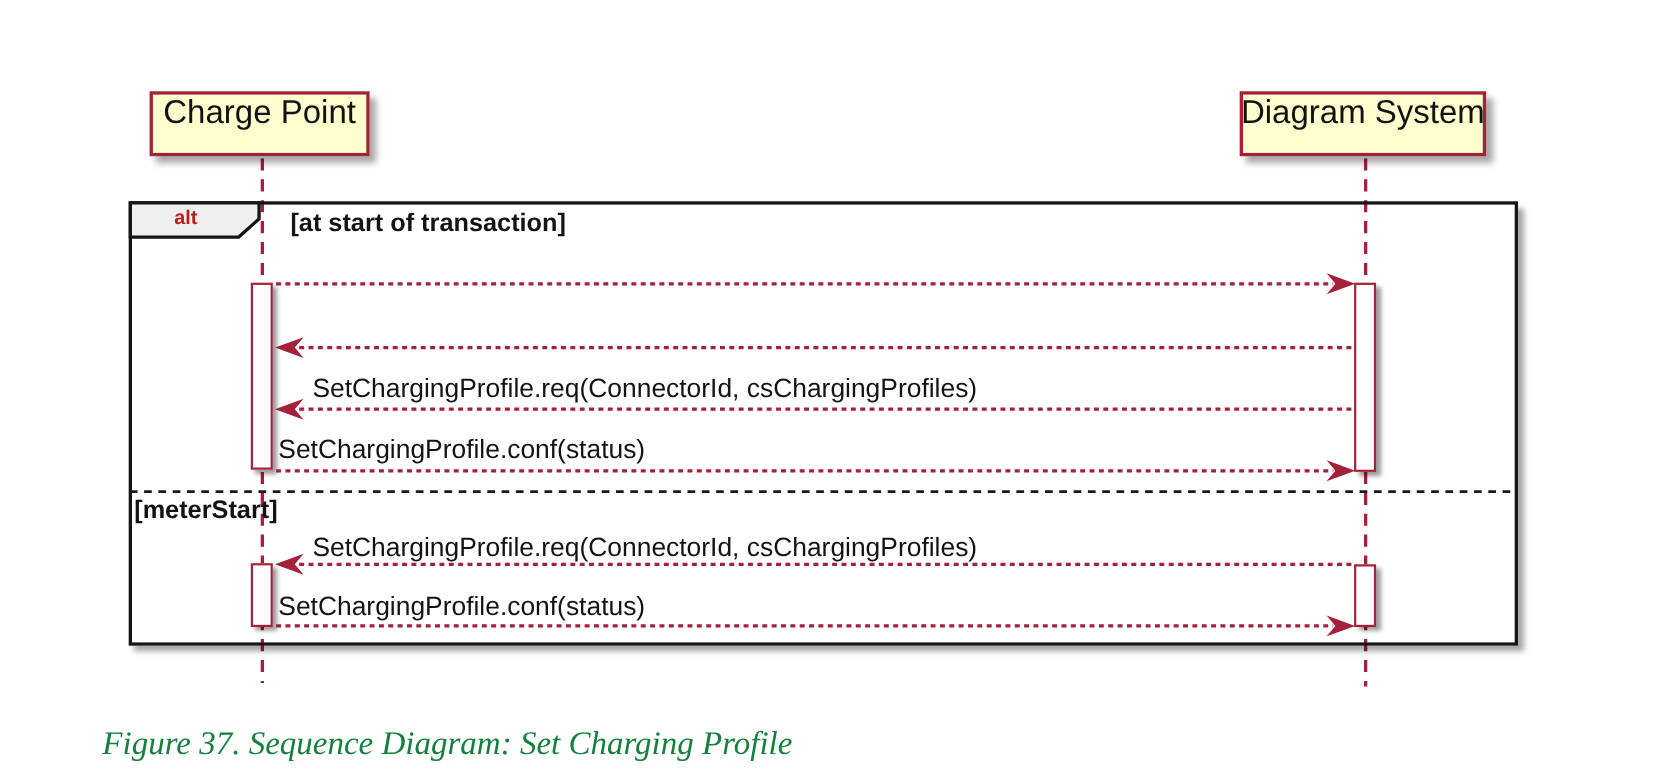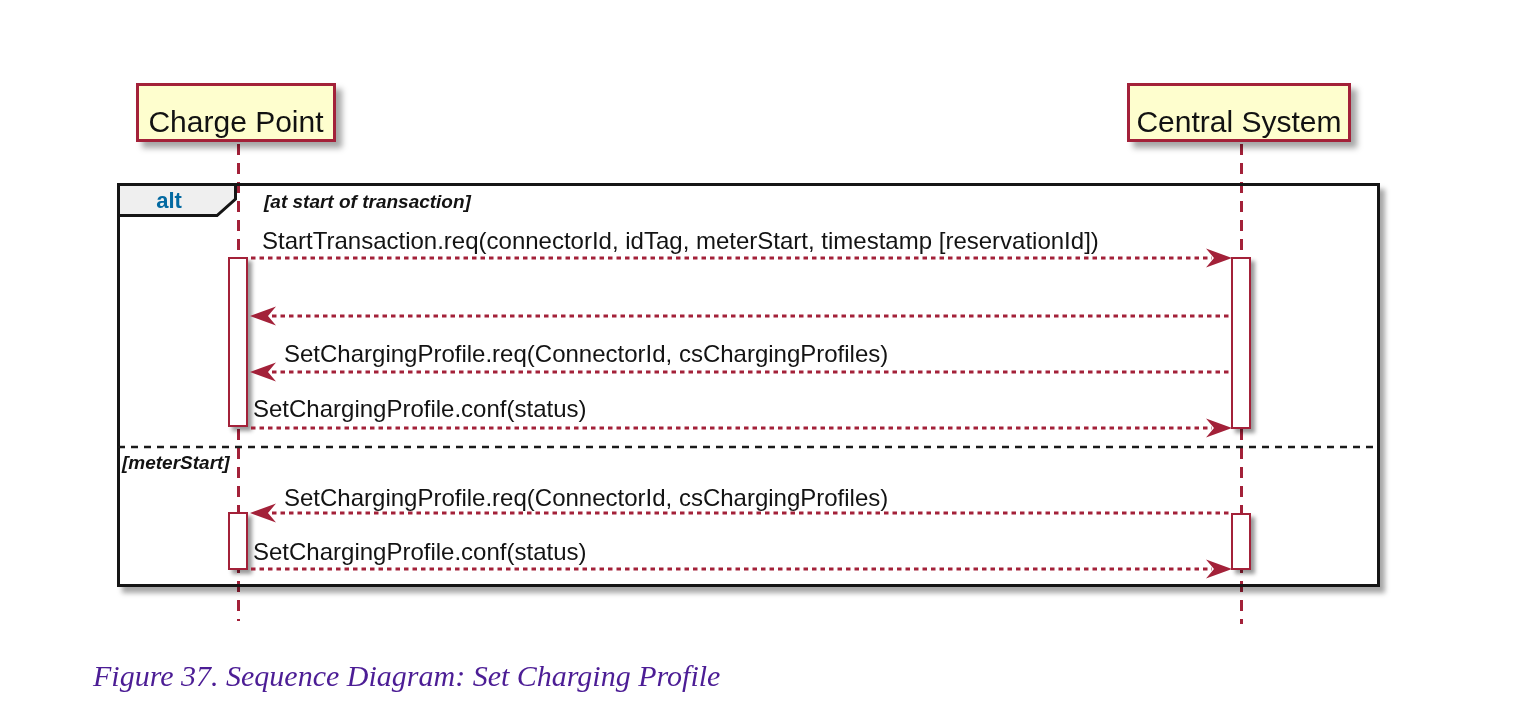--- a/index.html
+++ b/index.html
@@ -14,34 +14,34 @@
     border:3px solid #151515;background:transparent;
     box-shadow:5px 6px 5px rgba(0,0,0,0.35);
   }
   .bar{
     position:absolute;width:16px;background:#ffffff;border:2.5px solid #A32139;
     box-shadow:4px 4px 4px rgba(0,0,0,0.40);
   }
   .actor{
     position:absolute;top:83px;height:53px;background:#FEFECE;border:3.5px solid #A32139;
     box-shadow:6px 6px 6px rgba(0,0,0,0.35);
-    display:flex;align-items:flex-end;justify-content:center;
+    display:flex;align-items:flex-start;justify-content:center;
     font-size:30px;color:#121212;white-space:nowrap;
   }
   .pent{fill:#EFEFEF;stroke:#151515;stroke-width:3;}
   .divider{stroke:#1a1a1a;stroke-width:2.5;stroke-dasharray:7,6;}
   .arrow line{stroke:#A32139;stroke-width:3;stroke-dasharray:4.5,4;}
   .arrow polygon{fill:#A32139;stroke:none;}
   .mlabel{position:absolute;white-space:nowrap;font-size:24px;color:#131313;line-height:28px;}
-  .guard{position:absolute;white-space:nowrap;font-size:19px;font-weight:bold;color:#131313;line-height:22px;font-style:italic;}
+  .guard{position:absolute;white-space:nowrap;font-size:23px;font-weight:bold;color:#131313;line-height:22px;}
   .oplabel{position:absolute;left:117px;top:188px;width:104px;text-align:center;
-    font-size:22px;font-weight:bold;color:#0369a1;}
+    font-size:18px;font-weight:bold;color:#b91c1c;}
   .caption{
     position:absolute;left:93px;top:659px;white-space:nowrap;
-    font-family:"Liberation Serif",serif;font-style:italic;font-size:30px;color:#4c1d95;
+    font-family:"Liberation Serif",serif;font-style:italic;font-size:30px;color:#15803d;
   }
 </style>
 </head>
 <body>
 
 <div class="canvas">
 
   <svg class="layer" width="1524" height="708">
     <line class="lifeline" x1="238.5" y1="144" x2="238.5" y2="621"></line>
     <line class="lifeline" x1="1241.5" y1="144" x2="1241.5" y2="624"></line>
@@ -51,21 +51,21 @@
 
   <div class="bar" style="left:228px;top:257px;height:166px"></div>
   <div class="bar" style="left:1231px;top:257px;height:168px"></div>
   <div class="bar" style="left:228px;top:512px;height:54px"></div>
   <div class="bar" style="left:1231px;top:513px;height:53px"></div>
 
   <div class="actor" style="left:136px;width:194px">
     <span>Charge Point</span>
   </div>
   <div class="actor" style="left:1127px;width:218px">
-    <span>Central System</span>
+    <span>Diagram System</span>
   </div>
 
   <svg class="layer" width="1524" height="708">
     <polygon class="pent" points="118.5,184.5 235.5,184.5 235.5,199 217,215.5 118.5,215.5"></polygon>
     <line class="divider" x1="118" y1="447" x2="1376" y2="447"></line>
 
     <g class="arrow">
       <line x1="251" y1="258" x2="1212" y2="258"></line>
       <polygon points="1232,258 1206,248.5 1214,258 1206,267.5"></polygon>
     </g>
@@ -88,21 +88,20 @@
     <g class="arrow">
       <line x1="251" y1="569" x2="1212" y2="569"></line>
       <polygon points="1232,569 1206,559.5 1214,569 1206,578.5"></polygon>
     </g>
   </svg>
 
   <div class="oplabel">alt</div>
   <div class="guard" style="left:264px;top:191px">[at start of transaction]</div>
   <div class="guard" style="left:122px;top:452px">[meterStart]</div>
 
-  <div class="mlabel" style="left:262px;top:227px">StartTransaction.req(connectorId, idTag, meterStart, timestamp [reservationId])</div>
   <div class="mlabel" style="left:284px;top:340px">SetChargingProfile.req(ConnectorId, csChargingProfiles)</div>
   <div class="mlabel" style="left:253px;top:395px">SetChargingProfile.conf(status)</div>
   <div class="mlabel" style="left:284px;top:484px">SetChargingProfile.req(ConnectorId, csChargingProfiles)</div>
   <div class="mlabel" style="left:253px;top:538px">SetChargingProfile.conf(status)</div>
 
   <div class="caption">Figure 37. Sequence Diagram: Set Charging Profile</div>
 
 </div>
 
 </body></html>

